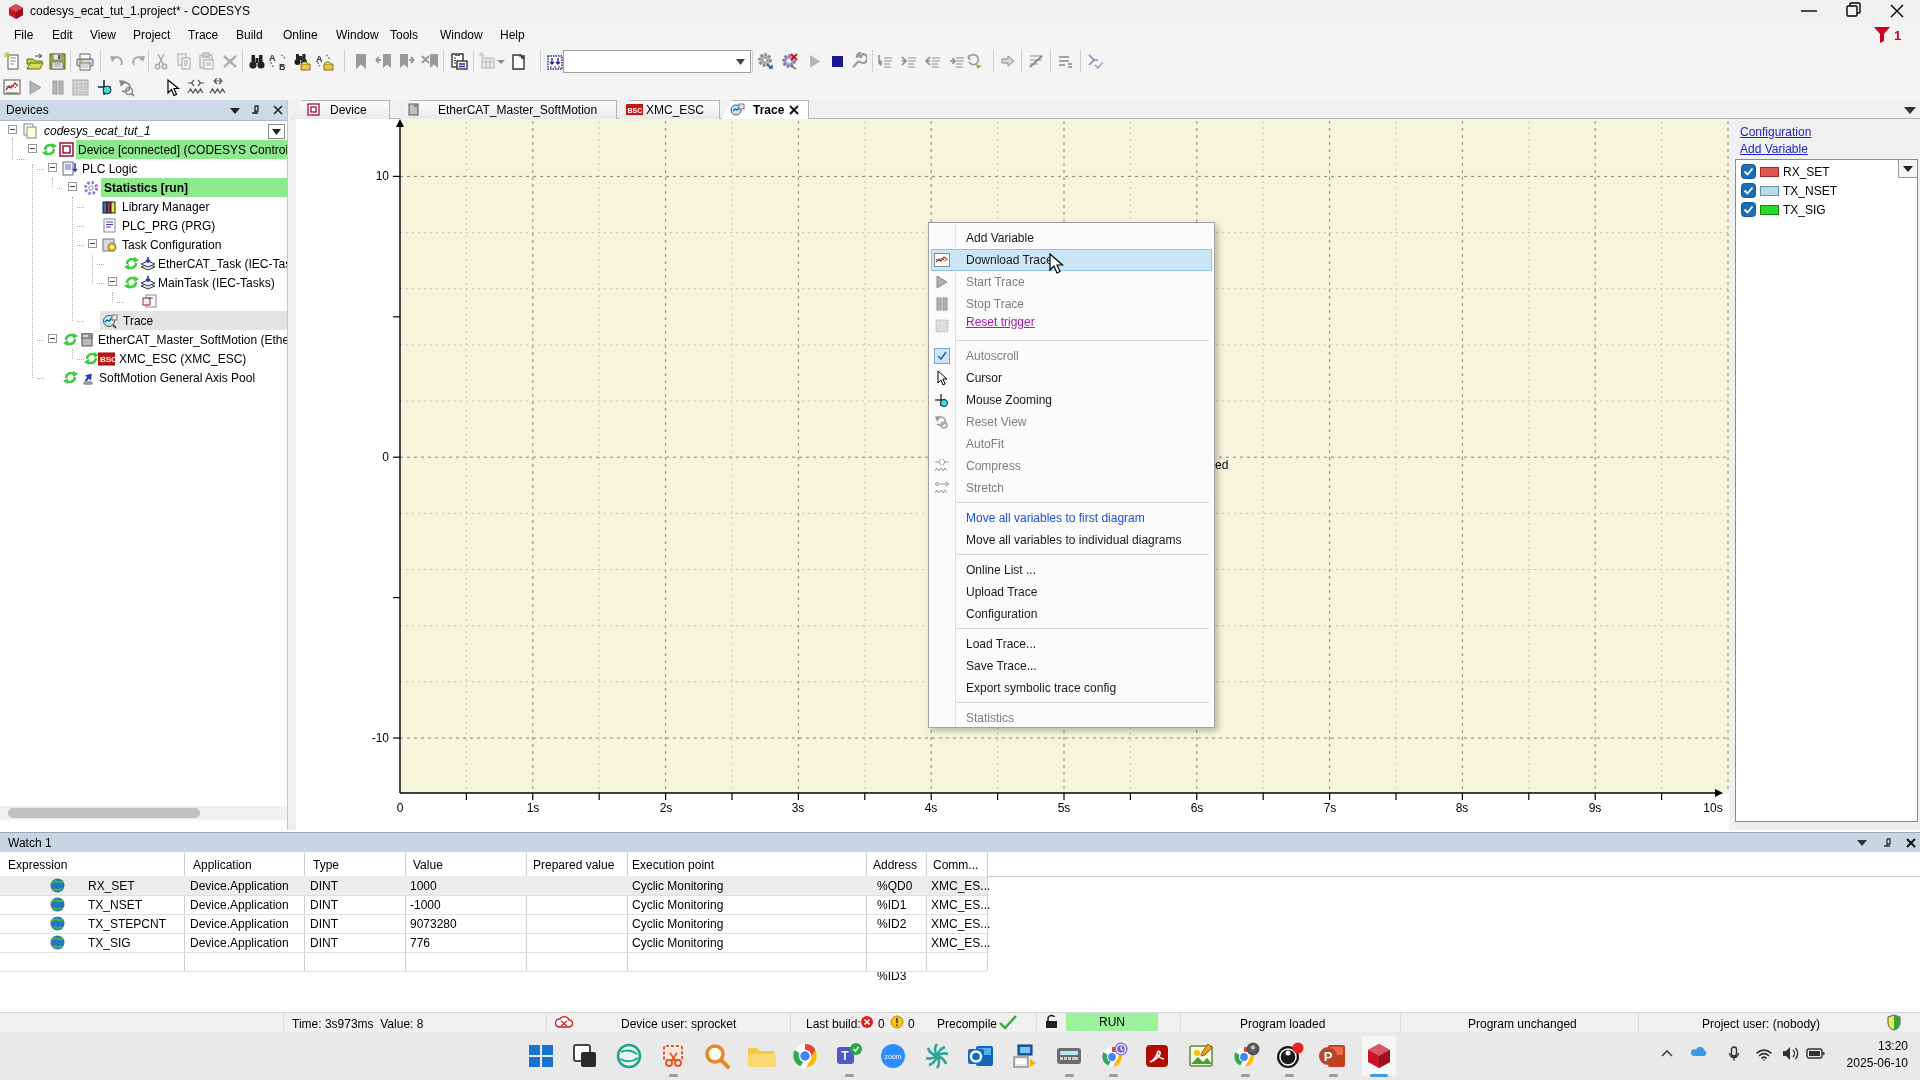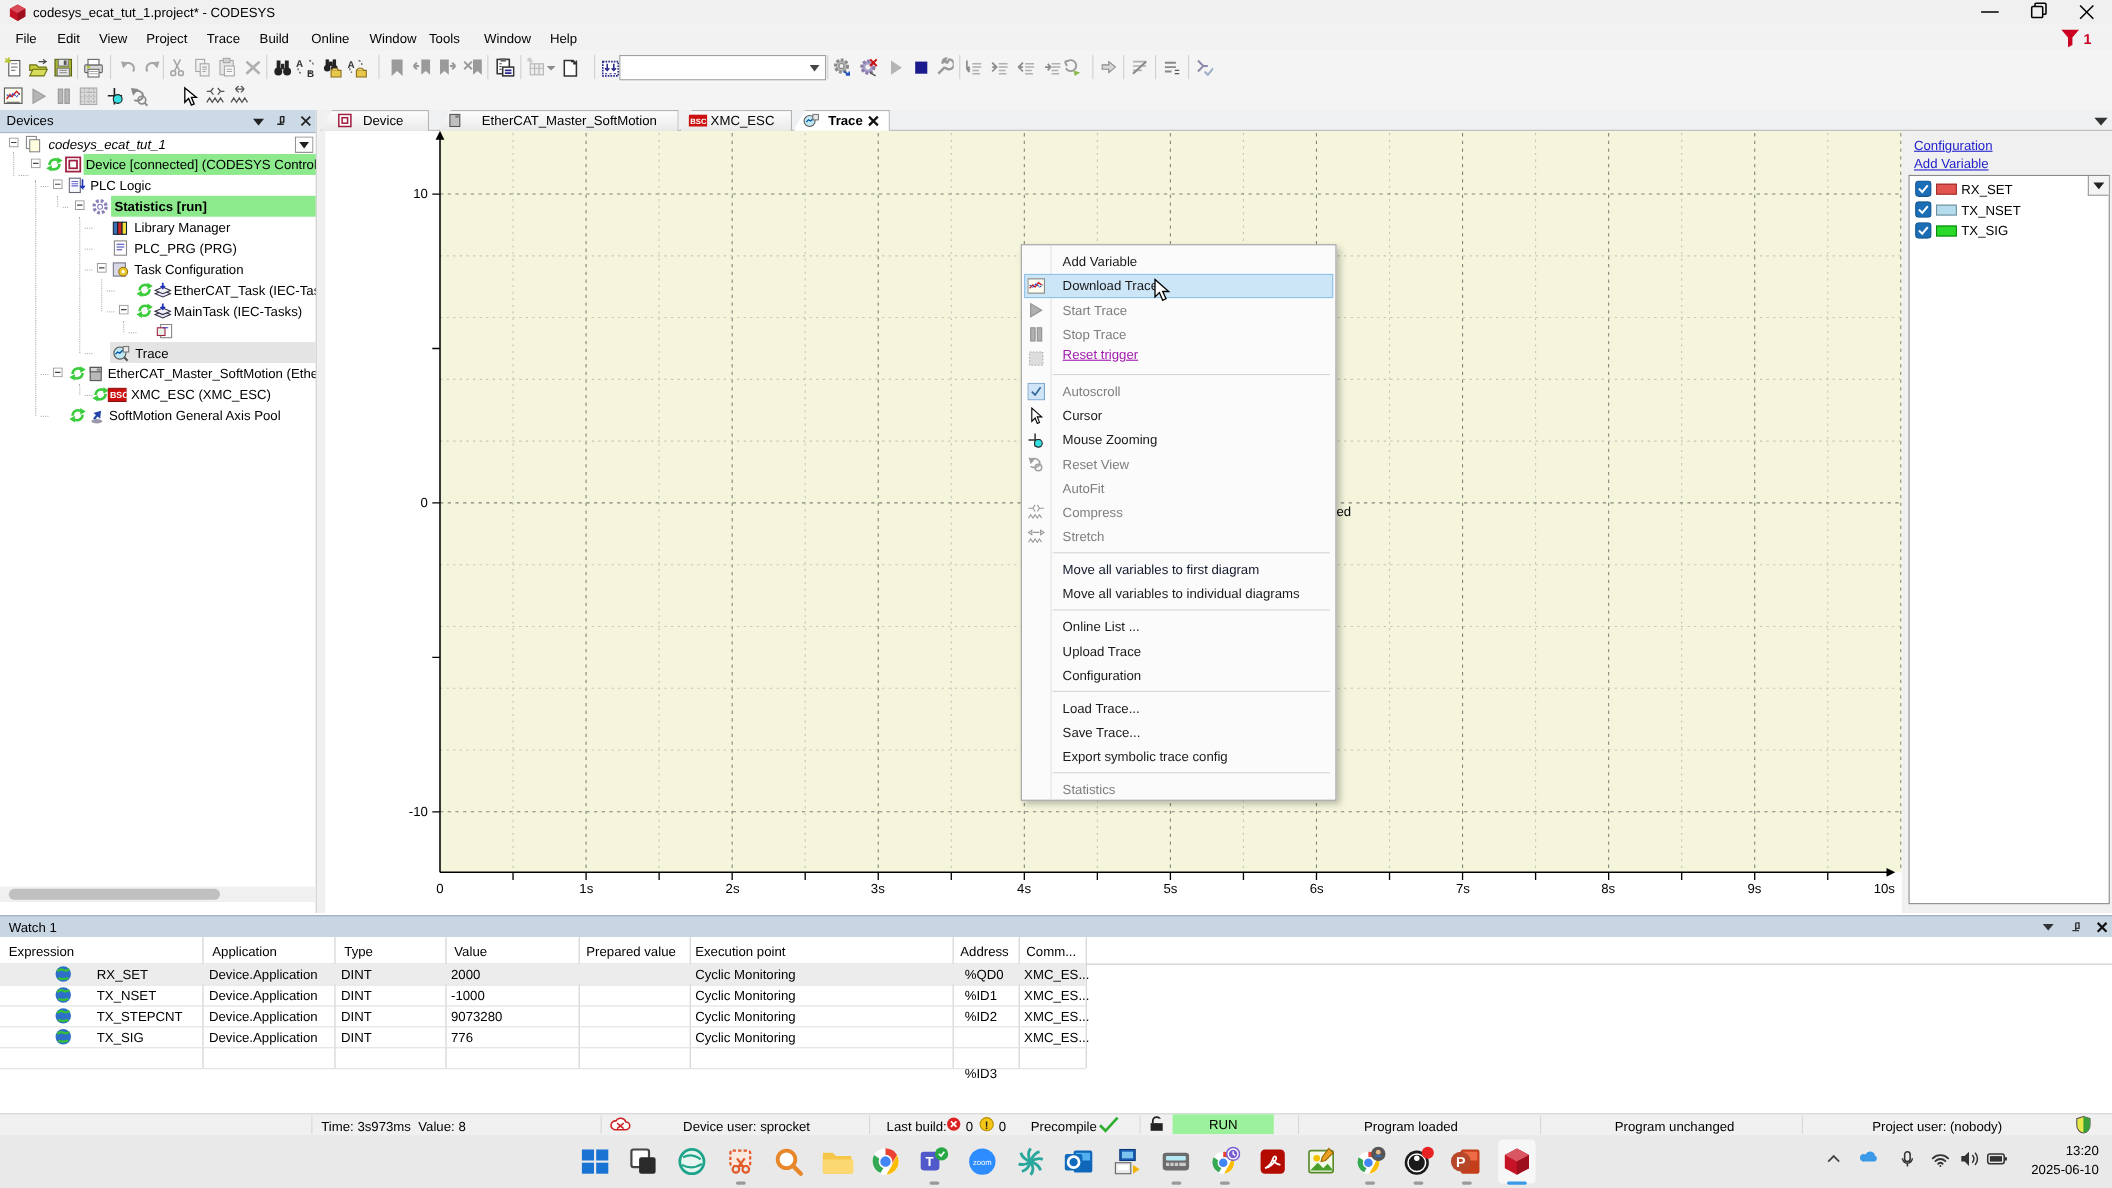--- a/index.html
+++ b/index.html
@@ -664,21 +664,21 @@
 <svg class="abs" style="left:5px;top:235px" width="16" height="16">
         <path d="M1 4 h4 m6 0 h4 M7 1 l-2 3 2 3 m2-6 l2 3 -2 3" stroke="#999" fill="none"></path>
         <path d="M1 13 l2-3 2 3 2-3 2 3 2-3 2 3" stroke="#999" fill="none"></path>
       </svg>
 <div class="tx" style="left:37px;top:258px;color:#7e7e7e;">Stretch</div>
 <svg class="abs" style="left:5px;top:257px" width="16" height="16">
         <path d="M1 4 l3-2 v4 z M15 4 l-3-2 v4 z M5 4 h6" stroke="#999" fill="none"></path>
         <path d="M1 13 l2-3 2 3 2-3 2 3 2-3 2 3" stroke="#999" fill="none"></path>
       </svg>
 <div class="abs" style="left:28px;top:279px;width:252px;height:1px;background:#d5d5d5;"></div>
-<div class="tx" style="left:37px;top:288px;color:#0f172a;">Move all variables to first diagram</div>
+<div class="tx" style="left:37px;top:288px;color:#1d4ed8;">Move all variables to first diagram</div>
 <div class="tx" style="left:37px;top:310px;color:#1a1a1a;">Move all variables to individual diagrams</div>
 <div class="abs" style="left:28px;top:331px;width:252px;height:1px;background:#d5d5d5;"></div>
 <div class="tx" style="left:37px;top:340px;color:#1a1a1a;">Online List ...</div>
 <div class="tx" style="left:37px;top:362px;color:#1a1a1a;">Upload Trace</div>
 <div class="tx" style="left:37px;top:384px;color:#1a1a1a;">Configuration</div>
 <div class="abs" style="left:28px;top:405px;width:252px;height:1px;background:#d5d5d5;"></div>
 <div class="tx" style="left:37px;top:414px;color:#1a1a1a;">Load Trace...</div>
 <div class="tx" style="left:37px;top:436px;color:#1a1a1a;">Save Trace...</div>
 <div class="tx" style="left:37px;top:458px;color:#1a1a1a;">Export symbolic trace config</div>
 <div class="abs" style="left:28px;top:479px;width:252px;height:1px;background:#d5d5d5;"></div>
@@ -715,21 +715,21 @@
 <div class="abs" style="left:926px;top:20px;width:1px;height:119px;background:#d0d0d0;"></div>
 <div class="abs" style="left:987px;top:20px;width:1px;height:119px;background:#d0d0d0;"></div>
 <div class="abs" style="left:0;top:44px;width:987px;height:19px;background:#ececec;"></div>
 <svg class="abs" style="left:50px;top:46px" width="15" height="15">
         <circle cx="7.5" cy="7.5" r="7" fill="#2e6fca"></circle>
         <path d="M2 5 q3-3 6-1 q3 1 5 -1 M3 11 q4 2 9 0" stroke="#35c035" stroke-width="2" fill="none"></path>
       </svg>
 <div class="tx" style="left:88px;top:47px;">RX_SET</div>
 <div class="tx" style="left:190px;top:47px;">Device.Application</div>
 <div class="tx" style="left:310px;top:47px;">DINT</div>
-<div class="tx" style="left:410px;top:47px;">2000</div>
+<div class="tx" style="left:410px;top:47px;">1000</div>
 <div class="tx" style="left:632px;top:47px;">Cyclic Monitoring</div>
 <div class="tx" style="left:877px;top:47px;">%QD0</div>
 <div class="tx" style="left:931px;top:47px;">XMC_ES...</div>
 <div class="abs" style="left:0;top:63px;width:987px;height:1px;background:#e0e0e0;"></div>
 <svg class="abs" style="left:50px;top:65px" width="15" height="15">
         <circle cx="7.5" cy="7.5" r="7" fill="#2e6fca"></circle>
         <path d="M2 5 q3-3 6-1 q3 1 5 -1 M3 11 q4 2 9 0" stroke="#35c035" stroke-width="2" fill="none"></path>
       </svg>
 <div class="tx" style="left:88px;top:66px;">TX_NSET</div>
 <div class="tx" style="left:190px;top:66px;">Device.Application</div>

